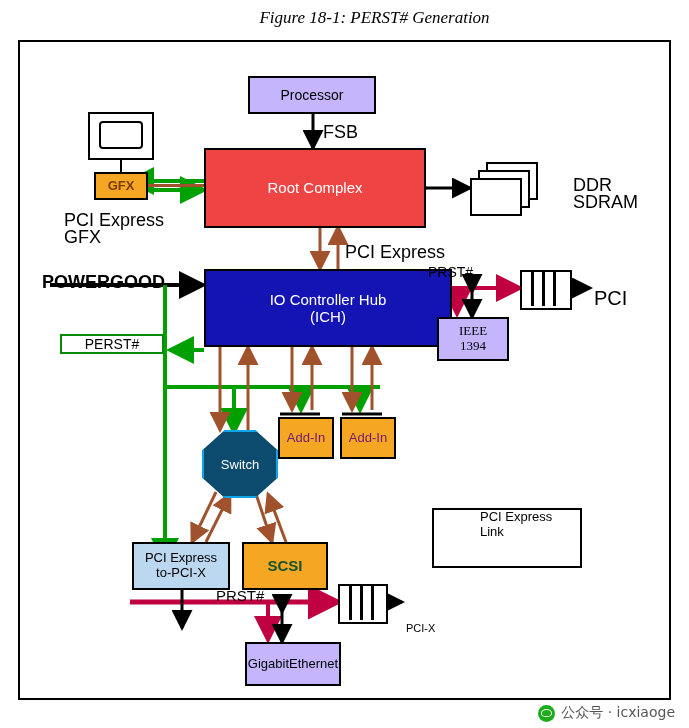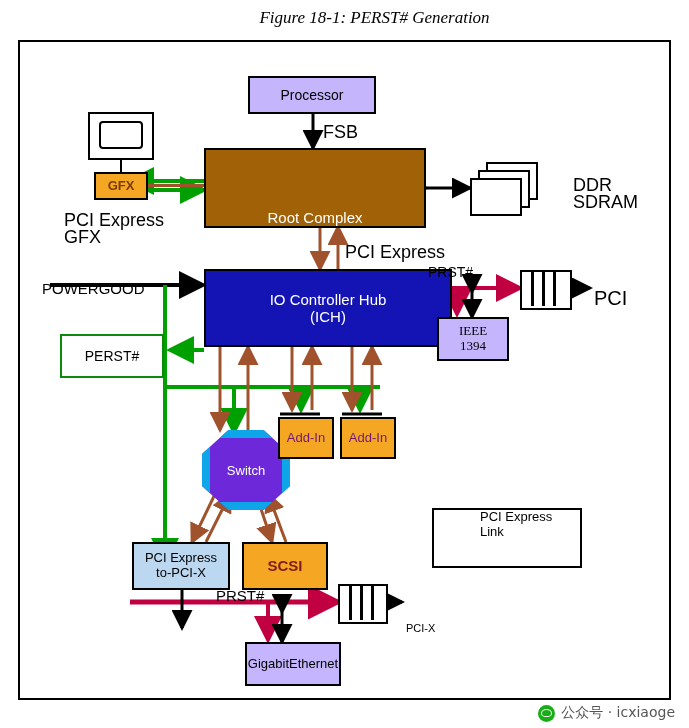--- a/index.html
+++ b/index.html
@@ -52,25 +52,24 @@
     line-height: 1.15;
   }
   
   .box-white {
     background: #c4b5fd;
     border: 2px solid #000;
     color: #000;
     font-size: 14px;
   }
   .box-dark-red {
-    background: #a16207;
+    background: #ef4444;
     border: 2px solid #000;
     color: #fff;
     font-size: 15px;
-    align-items: flex-end;
   }
   .box-blue {
     background: #1414b4;
     border: 2px solid #000;
     color: #fff;
     font-size: 15px;
   }
   .box-orange {
     background: #f5a623;
     border: 2px solid #000;
@@ -252,64 +251,64 @@
   <div class="node box-orange" style="left:74px; top:130px; width:54px; height:28px; font-weight:bold; color:#7a3c00;">
     <span>GFX</span>
   </div>
   <div class="lbl" style="left:44px; top:168px;">PCI Express</div>
   <div class="lbl" style="left:44px; top:185px;">GFX</div>
 
   <div class="lbl" style="left:303px; top:80px;">FSB</div>
 
   <div class="lbl" style="left:325px; top:200px;">PCI Express</div>
 
-  <div class="lbl" style="left:22px; top:238px; font-size:15px;">POWERGOOD</div>
+  <div class="lbl" style="left:22px; top:230px; font-size:18px;font-weight:bold;">POWERGOOD</div>
 
   <div class="node box-blue" style="left:184px; top:227px; width:248px; height:78px; flex-direction:column;">
     <span>IO Controller Hub</span>
     <span>(ICH)</span>
   </div>
 
-  <div class="node box-green-txt" style="left:40px; top:292px; width:104px; height:44px;">
+  <div class="node box-green-txt" style="left:40px; top:292px; width:104px; height:20px;">
     <span>PERST#</span>
   </div>
 
   <div class="lbl" style="left:408px; top:222px; font-size:14px;">PRST#</div>
 
   <div style="position:absolute; left:500px; top:228px; width:48px; height:36px; background:#fff; border:2px solid #000;"></div>
   <div style="position:absolute; left:511px; top:228px; width:3px; height:36px; background:#000;"></div>
   <div style="position:absolute; left:522px; top:228px; width:3px; height:36px; background:#000;"></div>
   <div style="position:absolute; left:533px; top:228px; width:3px; height:36px; background:#000;"></div>
   <div class="lbl" style="left:574px; top:238px; font-size:20px;margin-top:7px;">PCI</div>
 
   <div class="node box-white" style="left:417px; top:275px; width:72px; height:44px; flex-direction:column; font-size:13px;font-family:Liberation Serif, serif;">
     <span>IEEE</span>
     <span>1394</span>
   </div>
 
   <div style="position:absolute; left:182px; top:388px; width:72px; height:64px;
-              background:#6d28d9; border:8px solid #0ea5e9; color:#fff; font-size:13px;
+              background:#0c4a6e; border:2px solid #0ea5e9; color:#fff; font-size:13px;
               display:flex; align-items:center; justify-content:center;
               clip-path: polygon(30% 0%, 70% 0%, 100% 30%, 100% 70%, 70% 100%, 30% 100%, 0% 70%, 0% 30%);">
     <span>Switch</span>
   </div>
 
   <div class="node box-orange" style="left:258px; top:375px; width:56px; height:42px;">
     <span>Add-In</span>
   </div>
   <div class="node box-orange" style="left:320px; top:375px; width:56px; height:42px;">
     <span>Add-In</span>
   </div>
 
   <div class="node box-ltblue" style="left:112px; top:500px; width:98px; height:48px; flex-direction:column;">
     <span>PCI Express</span>
     <span>to-PCI-X</span>
   </div>
 
-  <div class="node box-orange" style="left:222px; top:500px; width:86px; height:48px; font-size:15px; font-weight:bold; color:#7f1d1d;">
+  <div class="node box-orange" style="left:222px; top:500px; width:86px; height:48px; font-size:15px; font-weight:bold; color:#14532d;">
     <span>SCSI</span>
   </div>
 
   <div class="lbl" style="left:196px; top:545px; font-size:15px;">PRST#</div>
 
   <div style="position:absolute; left:318px; top:542px; width:46px; height:36px; background:#fff; border:2px solid #000;"></div>
   <div style="position:absolute; left:329px; top:542px; width:3px; height:36px; background:#000;"></div>
   <div style="position:absolute; left:340px; top:542px; width:3px; height:36px; background:#000;"></div>
   <div style="position:absolute; left:351px; top:542px; width:3px; height:36px; background:#000;"></div>
   <div class="lbl" style="left:386px; top:580px; font-size:11px;">PCI-X</div>

